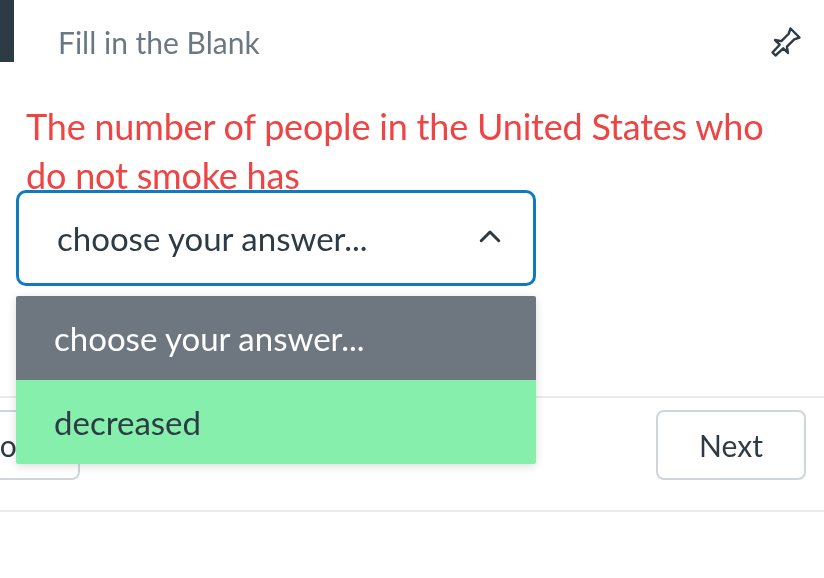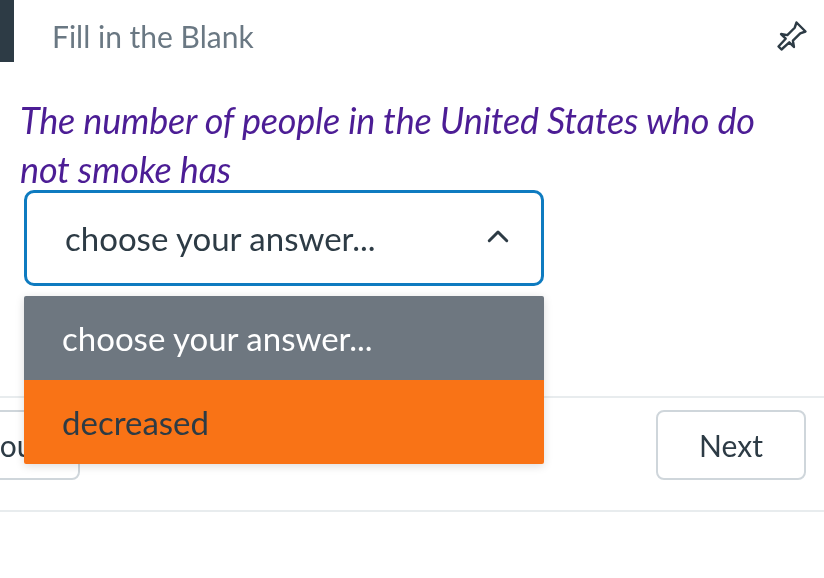--- a/index.html
+++ b/index.html
@@ -11,21 +11,21 @@
     font-family: "Lato", "Helvetica Neue", Helvetica, Arial, sans-serif;
     background: #ffffff;
     width: 824px;
     height: 578px;
     overflow: hidden;
     position: relative;
     color: #2d3b45;
   }
   .question-container {
     position: relative;
-    padding: 4px;
+    padding: 10px;
   }
   .left-marker {
     position: absolute;
     left: 0;
     top: 0;
     width: 14px;
     height: 62px;
     background: #2d3b45;
   }
   .header-row {
@@ -44,29 +44,28 @@
   .pin-wrap {
     color: #2d3b45;
   }
   .pin-wrap svg {
     width: 36px;
     height: 36px;
     display: block;
   }
   .question-text {
     font-size: 36px;
-    color: #4c1d95;
+    color: #ef4444;
     line-height: 1.35;
     padding: 28px 20px 0 16px;
     letter-spacing: -0.2px;
-    font-style: italic;
   }
   .dropdown-wrap {
     position: absolute;
-    left: 24px;
+    left: 16px;
     top: 190px;
     width: 520px;
     z-index: 30;
   }
   .dropdown-button {
     width: 100%;
     height: 96px;
     border: 3px solid #0e7bc0;
     border-radius: 10px;
     background: #ffffff;
@@ -91,21 +90,21 @@
     background: #ffffff;
     box-shadow: 0 2px 10px rgba(0,0,0,0.14);
     border-radius: 2px;
     overflow: hidden;
   }
   .dropdown-option {
     padding: 22px 38px;
     font-size: 33px;
     color: #2d3b45;
     cursor: pointer;
-    background: #f97316;
+    background: #86efac;
   }
   .dropdown-option.selected {
     background: #6e7780;
     color: #ffffff;
   }
   .divider {
     position: absolute;
     left: 0;
     right: 0;
     top: 396px;

